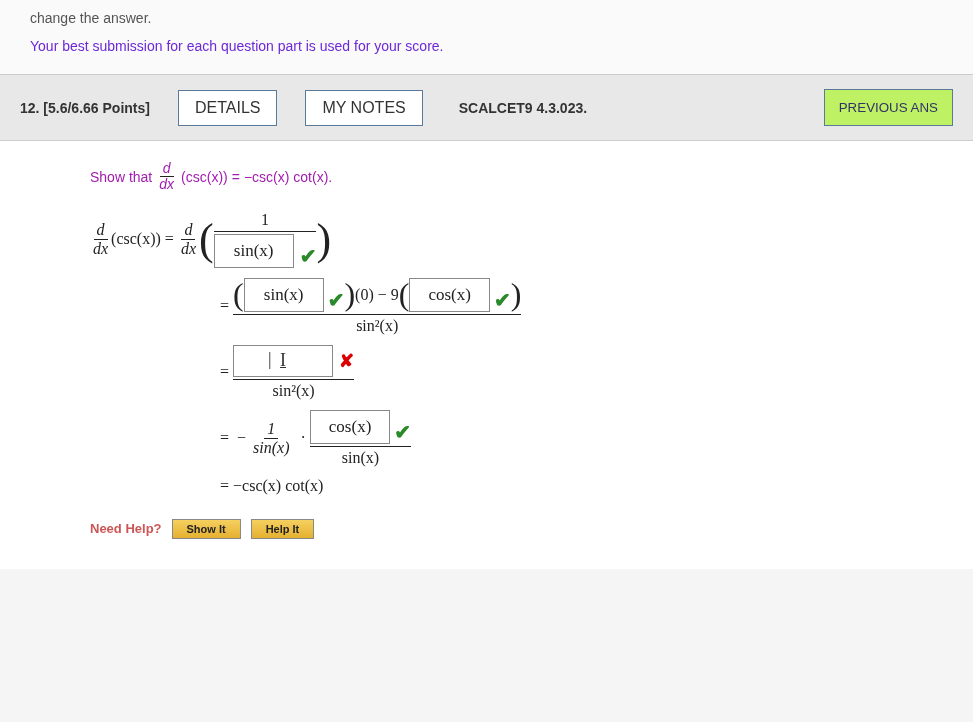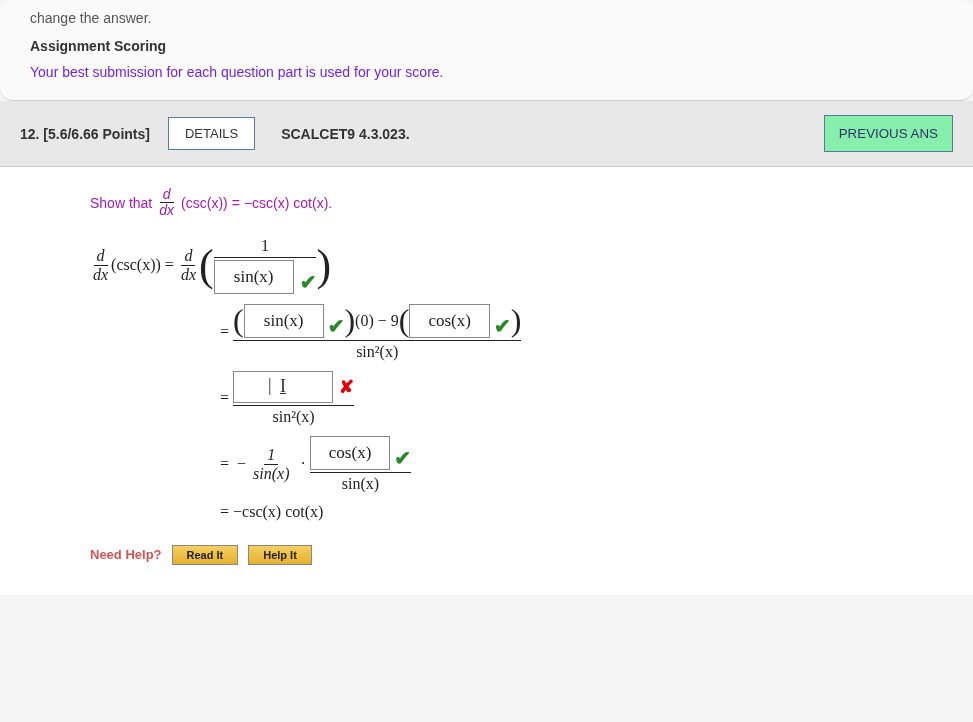--- a/index.html
+++ b/index.html
@@ -7,47 +7,46 @@
       font-family: Arial, Helvetica, sans-serif;
       background: #f5f5f5;
       color: #333;
       font-size: 14px;
       width: 973px;
     }
     .top-section {
       background: #fafafa;
       padding: 10px 30px 20px;
       border-bottom: 1px solid #ccc;
-      border-radius: 13px;
     }
     .top-text { color: #555; margin-bottom: 12px; }
     .scoring-title { font-weight: bold; color: #333; margin-bottom: 10px; }
     .scoring-desc { color: #6d28d9; }
     .question-header {
       display: flex;
       align-items: center;
-      gap: 18px;
+      gap: 28px;
       padding: 14px 20px;
       background: #e8e8e8;
       border-bottom: 1px solid #ccc;
     }
     .q-num { font-weight: bold; color: #333; }
     .btn-box {
       border: 1px solid #5a7a9a;
       background: #fff;
       padding: 8px 16px;
-      font-size: 13px;
+      font-size: 16px;
       color: #333;
       cursor: pointer;
     }
     .ref-text { color: #333; margin-left: 8px; font-weight: bold;}
     .prev-btn {
       margin-left: auto;
       border: 1px solid #5a7a9a;
-      background: #86efac;
+      background: #bef264;
       padding: 10px 14px;
       color: #336;
       cursor: pointer;
       white-space: nowrap;
     }
     .content {
       background: #fff;
       padding: 20px 60px 30px 90px;
     }
     .prompt { color: #a21caf; margin-bottom: 18px; display:flex; align-items:center; gap:4px;}
@@ -122,29 +121,29 @@
       color:#333;
       position:relative;
     }
     .text-cursor::before{ content:"|"; position:absolute; left:-12px; top:-1px;}
   </style>
 </head>
 <body>
 
 <div class="top-section">
   <div class="top-text">change the answer.</div>
-  <div class="scoring-title">Assignment Scoring</div>
   <div class="scoring-desc">Your best submission for each question part is used for your score.</div>
 </div>
 
 <div class="question-header">
   <span class="q-num">
     <span>12.</span> <span>[5.6/6.66 Points]</span>
   </span>
   <button class="btn-box">DETAILS</button>
+  <button class="btn-box">MY NOTES</button>
   <span class="ref-text">SCALCET9 4.3.023.</span>
   <button class="prev-btn">PREVIOUS ANS</button>
 </div>
 
 <div class="content">
 
   <div class="prompt">
     <span>Show that</span>
     <span class="frac">
       <span class="num">d</span>
@@ -226,17 +225,17 @@
       </span>
       <span class="hfrac-line"></span>
       <span class="hfrac-bot">sin(x)</span>
     </span>
   </div>
 
   <div class="math-row eq-indent" style="margin-top:0;">= −csc(x) cot(x)</div>
 
   <div class="need-help">
     <span class="need-help-label">Need Help?</span>
-    <button class="help-btn">Read It</button>
+    <button class="help-btn">Show It</button>
     <button class="help-btn">Help It</button>
   </div>
 
 </div>
 
 </body></html>

